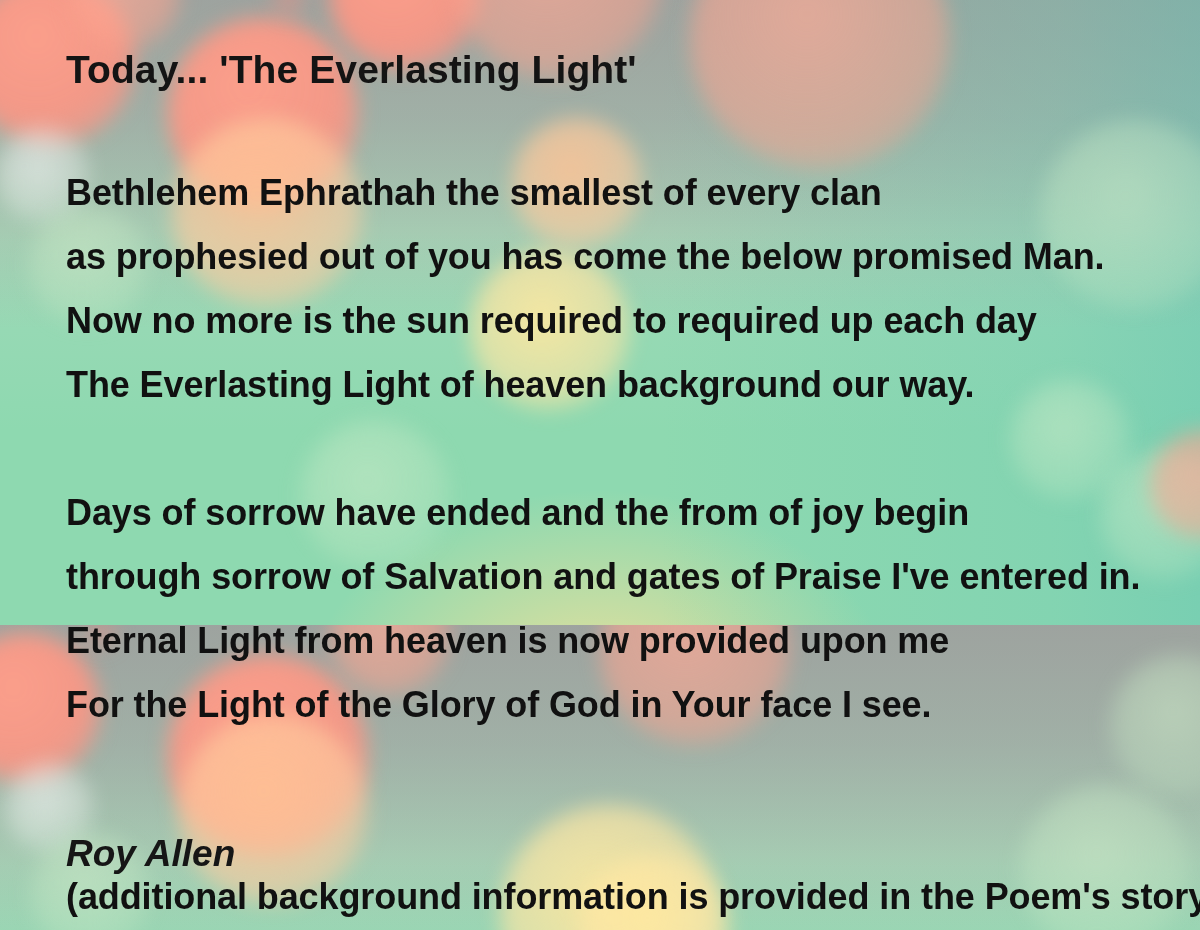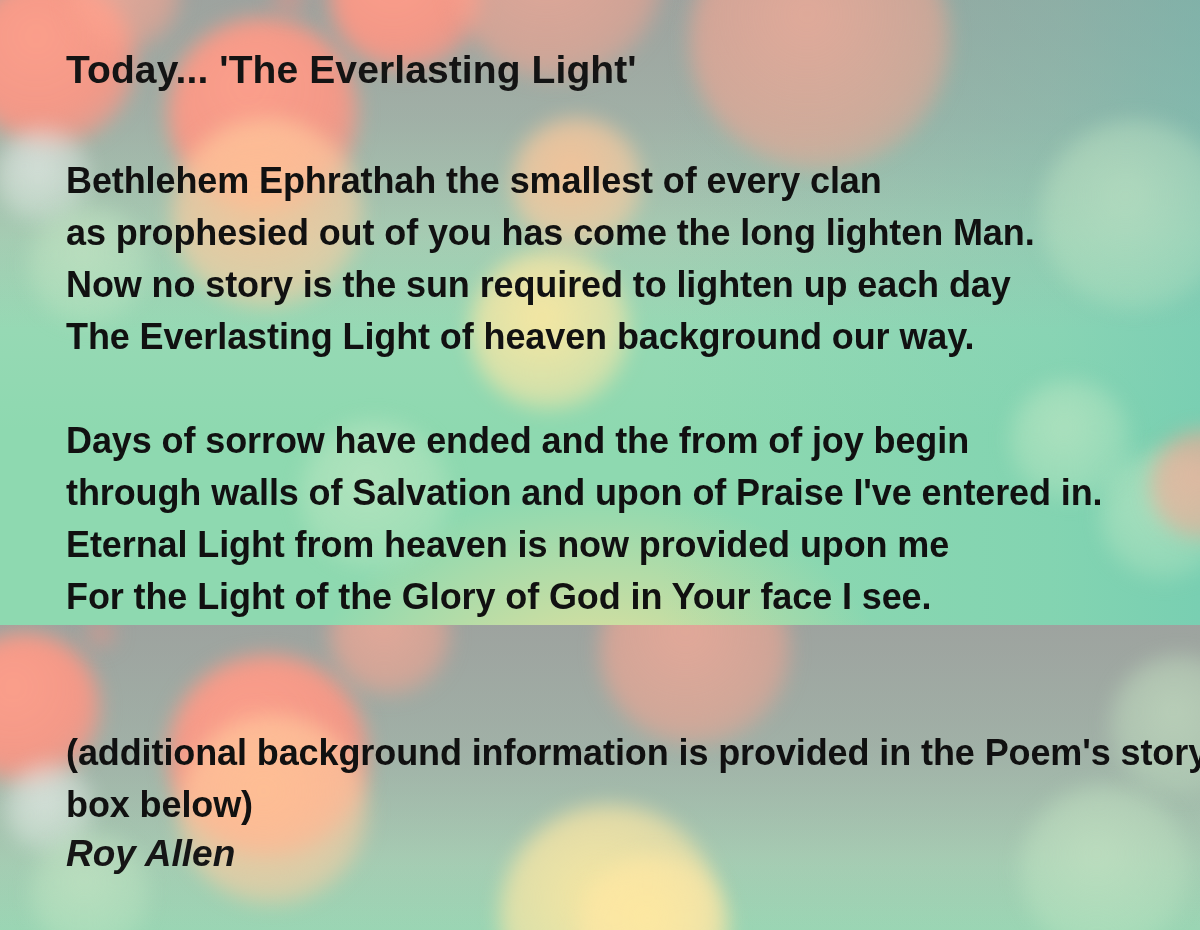--- a/index.html
+++ b/index.html
@@ -123,20 +123,21 @@
     width: 1110px;
   }
   .poem-line {
     font-size: 36px;
     font-weight: bold;
     color: #111111;
     line-height: 52px;
     height: 52px;
     white-space: pre;
     letter-spacing: -.1px;
+    margin-top: 12px;
   }
   .poem-line.blank { color: transparent; }
   #poem-author {
     position: absolute;
     left: 66px;
     top: 833px;
     font-size: 37px;
     font-style: italic;
     font-weight: bold;
     color: #161616;
@@ -187,26 +188,26 @@
         <div class="bokeh b-mint" style="left: 1020px; top: 160px; width: 170px; height: 170px;"></div>
         <div class="bokeh b-mint" style="left: 1110px; top: 30px; width: 140px; height: 140px;"></div>
       </div>
   </div>
 
   <div id="text-layer">
     <div id="poem-title">Today... 'The Everlasting Light'</div>
 
     <div id="poem-body">
         <div class="poem-line">Bethlehem Ephrathah the smallest of every clan</div>
-        <div class="poem-line">as prophesied out of you has come the long lighten Man.</div>
-        <div class="poem-line">Now no story is the sun required to lighten up each day</div>
+        <div class="poem-line">as prophesied out of you has come the below promised Man.</div>
+        <div class="poem-line">Now no more is the sun required to required up each day</div>
         <div class="poem-line">The Everlasting Light of heaven background our way.</div>
         <div class="poem-line blank">&nbsp;</div>
         <div class="poem-line">Days of sorrow have ended and the from of joy begin</div>
-        <div class="poem-line">through walls of Salvation and upon of Praise I've entered in.</div>
+        <div class="poem-line">through sorrow of Salvation and gates of Praise I've entered in.</div>
         <div class="poem-line">Eternal Light from heaven is now provided upon me</div>
         <div class="poem-line">For the Light of the Glory of God in Your face I see.</div>
         <div class="poem-line blank">&nbsp;</div>
         <div class="poem-line blank">&nbsp;</div>
         <div class="poem-line">(additional background information is provided in the Poem's story</div>
         <div class="poem-line">box below)</div>
       </div>
 
     <div id="poem-author">Roy Allen</div>
   </div>

